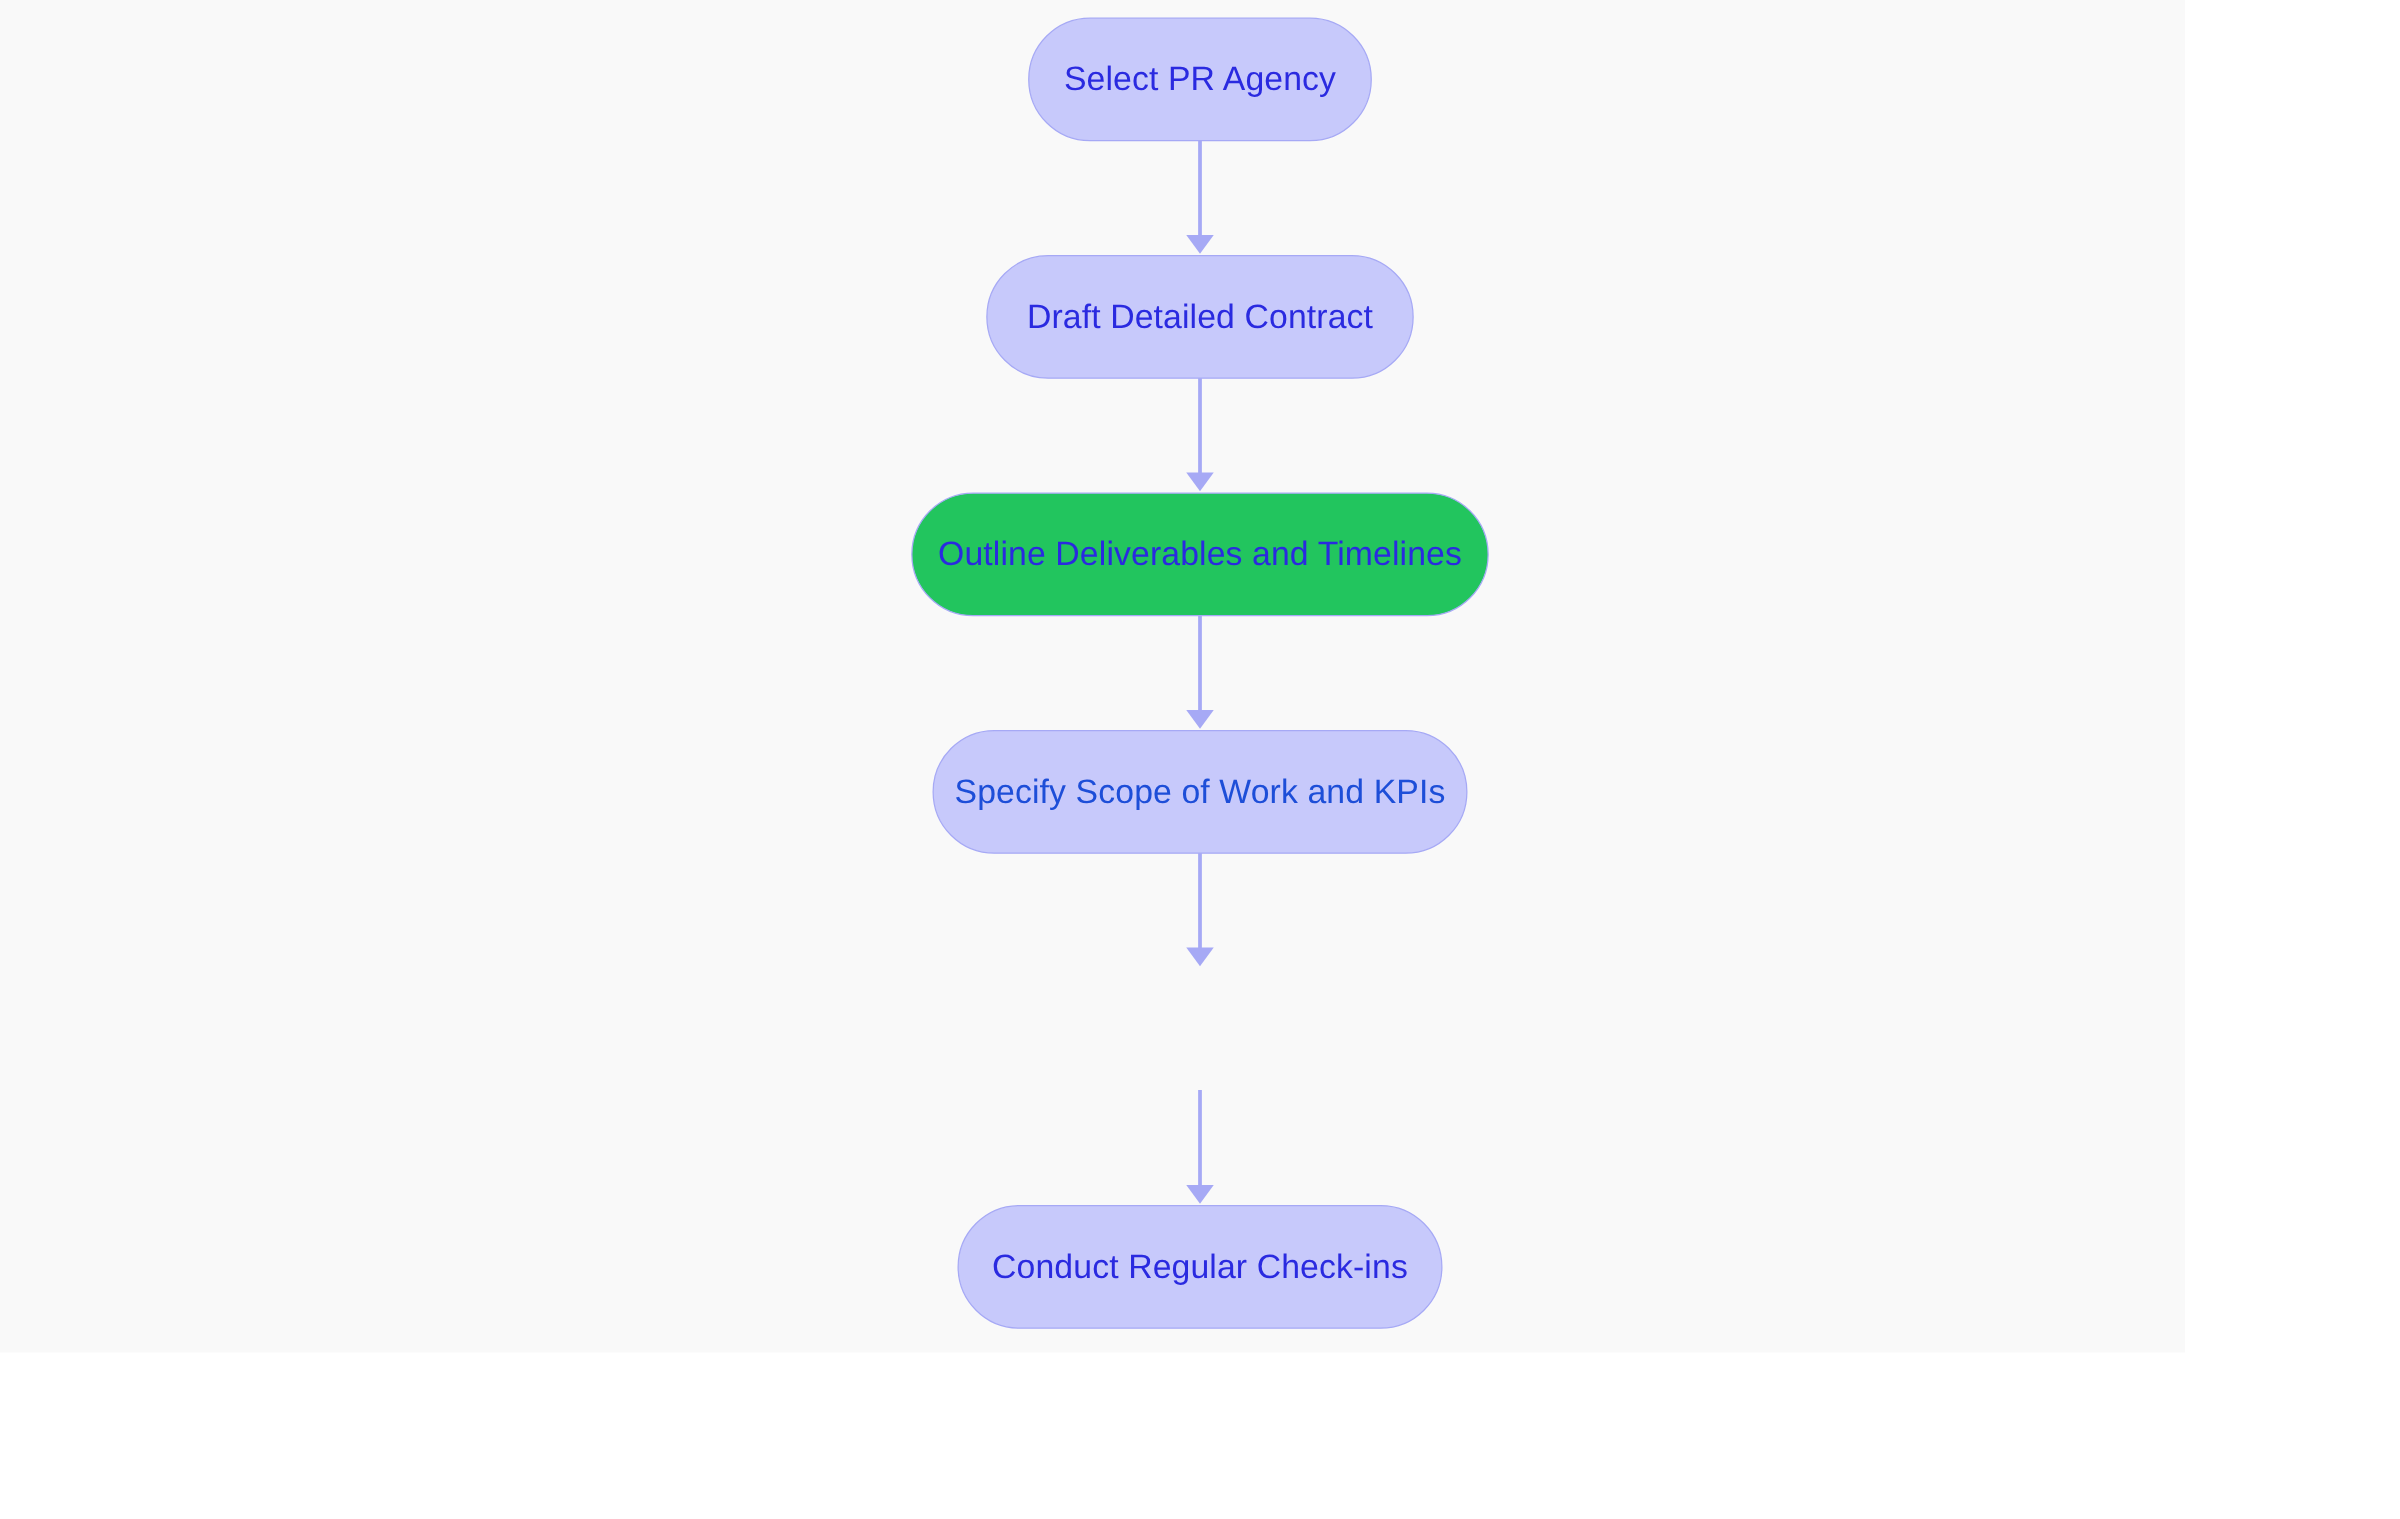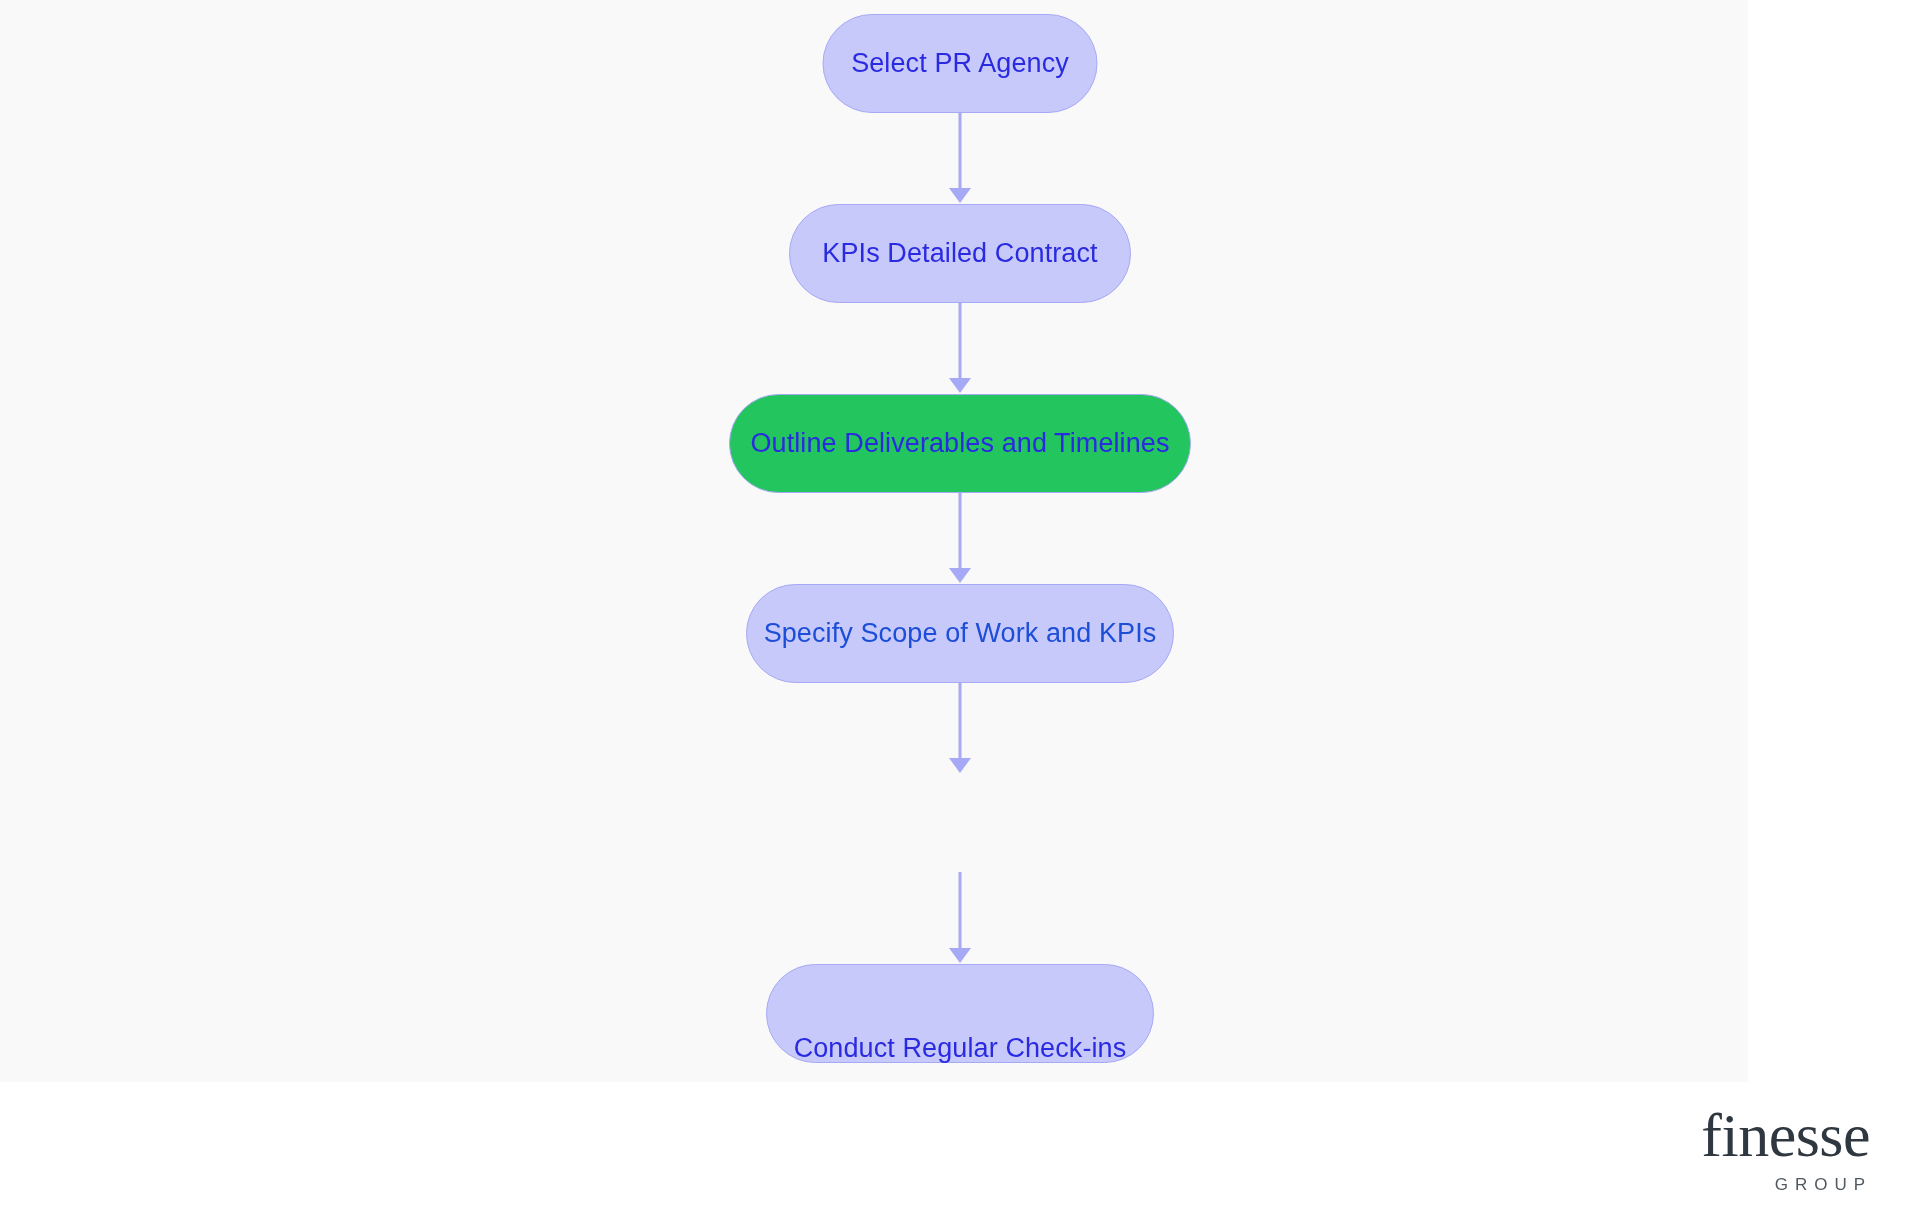--- a/index.html
+++ b/index.html
@@ -151,34 +151,28 @@
           <div class="connector-head" style="border-top-color: rgb(166, 169, 245);"></div>
         </div>
         <div class="connector" style="left: 960px; top: 872px; height: 91px;">
           <div class="connector-line" style="height: 77px; background: rgb(166, 169, 245);"></div>
           <div class="connector-head" style="border-top-color: rgb(166, 169, 245);"></div>
         </div>
         <div class="node" style="left: 960px; width: 275px; top: 13.5px; background: rgb(199, 201, 251); border-color: rgb(166, 169, 245);">
           <span class="node-label" style="color: rgb(42, 42, 224);">Select PR Agency</span>
         </div>
         <div class="node" style="left: 960px; width: 342px; top: 203.5px; background: rgb(199, 201, 251); border-color: rgb(166, 169, 245);">
-          <span class="node-label" style="color: rgb(42, 42, 224);">KPIs Detailed Contract</span>
+          <span class="node-label" style="color: rgb(42, 42, 224);">Draft Detailed Contract</span>
         </div>
         <div class="node" style="left: 960px; width: 462px; top: 393.5px; background: #22c55e; border-color: rgb(166, 169, 245);">
           <span class="node-label" style="color: rgb(42, 42, 224);">Outline Deliverables and Timelines</span>
         </div>
         <div class="node" style="left: 960px; width: 428px; top: 583.5px; background: rgb(199, 201, 251); border-color: rgb(166, 169, 245);">
           <span class="node-label" style="color: #1d4ed8;">Specify Scope of Work and KPIs</span>
         </div>
-        <div class="node" style="left: 960px; width: 388px; top: 963.5px; background: rgb(199, 201, 251); border-color: rgb(166, 169, 245); align-items: flex-end;">
+        <div class="node" style="left: 960px; width: 388px; top: 963.5px; background: rgb(199, 201, 251); border-color: rgb(166, 169, 245);">
           <span class="node-label" style="color: rgb(42, 42, 224);">Conduct Regular Check-ins</span>
         </div>
       </div>
   </div>
 
-  <div id="footer">
-    <div id="brand-logo">
-      <div id="brand-wordmark">finesse</div>
-      <div id="brand-subtext">GROUP</div>
-    </div>
-  </div>
 
 </div>
 
 </body></html>

